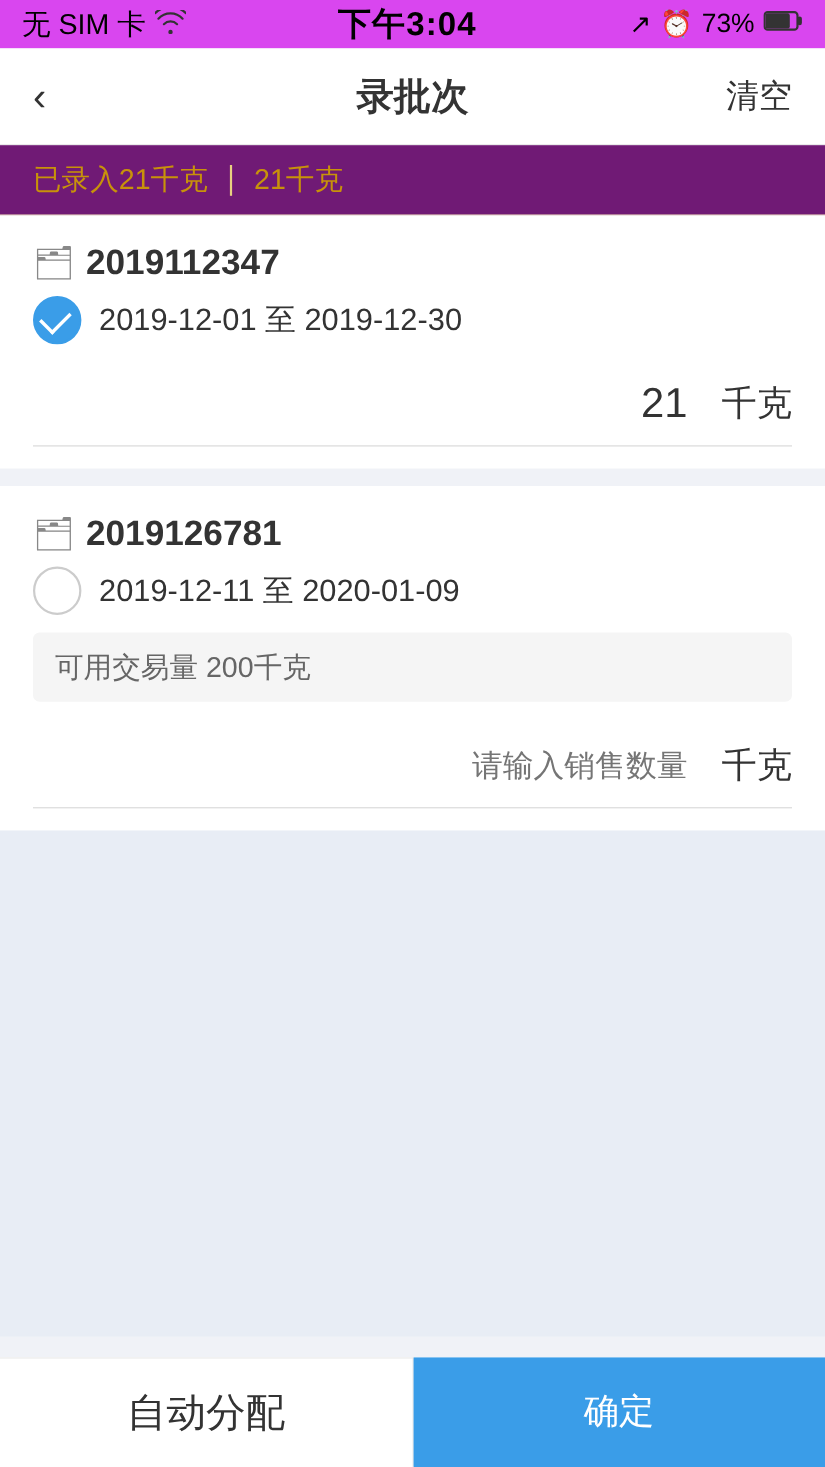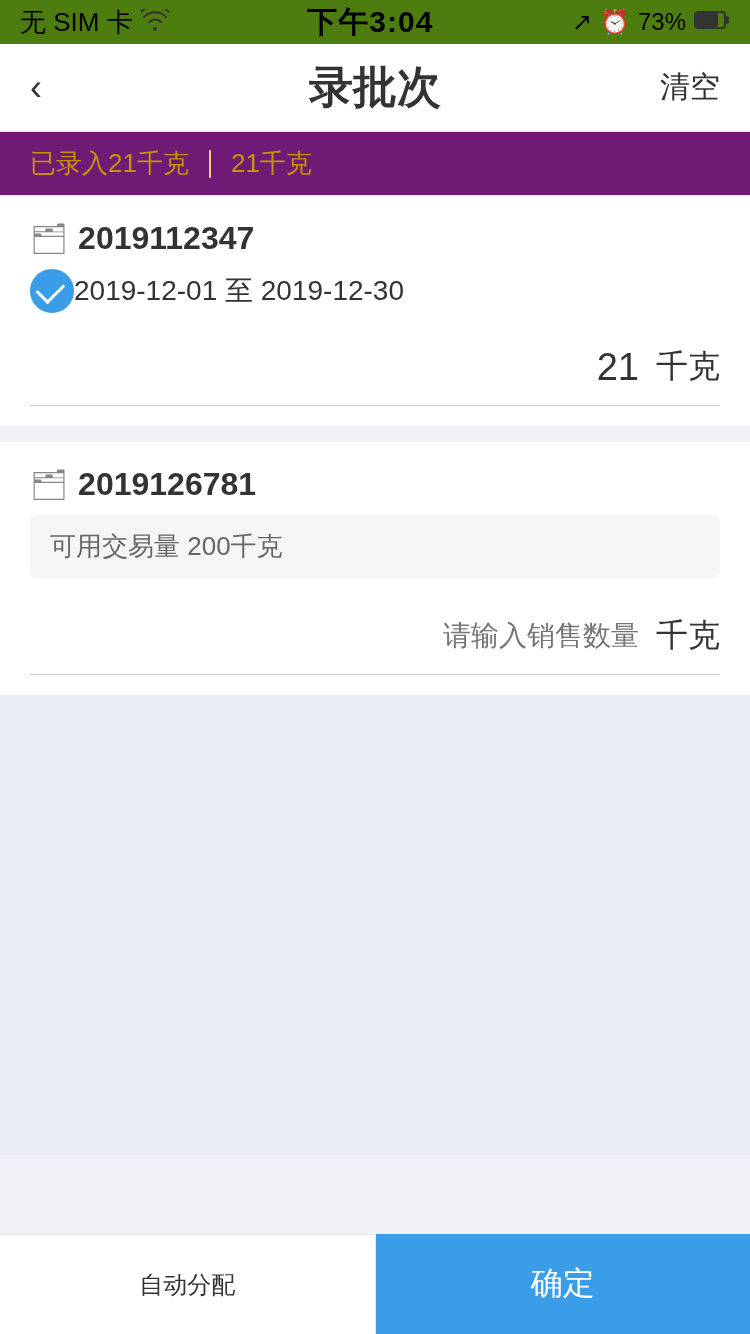--- a/index.html
+++ b/index.html
@@ -9,21 +9,21 @@
       min-height: 1334px;
       font-family: -apple-system, "PingFang SC", "Helvetica Neue", Arial, sans-serif;
       background: #f0f2f7;
       overflow-x: hidden;
     }
 
     
     .status-bar {
       width: 750px;
       height: 44px;
-      background: #4d7c0f;
+      background: #d946ef;
       display: flex;
       align-items: center;
       justify-content: space-between;
       padding: 0 20px;
       font-size: 26px;
       font-weight: 500;
     }
     .status-left {
       display: flex;
       align-items: center;
@@ -54,21 +54,21 @@
       padding: 0 30px;
       border-bottom: 1px solid #e8e8e8;
     }
     .nav-back {
       font-size: 36px;
       color: #333;
       cursor: pointer;
       width: 60px;
     }
     .nav-title {
-      font-size: 44px;
+      font-size: 34px;
       font-weight: 600;
       color: #333;
     }
     .nav-action {
       font-size: 30px;
       color: #333;
       cursor: pointer;
     }
 
     
@@ -120,21 +120,21 @@
     }
     .batch-id {
       font-size: 32px;
       font-weight: 700;
       color: #333;
     }
 
     .batch-row {
       display: flex;
       align-items: center;
-      gap: 0;
+      gap: 16px;
       margin-bottom: 16px;
     }
 
     .radio-circle {
       width: 44px;
       height: 44px;
       border-radius: 50%;
       border: 2px solid #ccc;
       background: #fff;
       flex-shrink: 0;
@@ -171,21 +171,21 @@
       color: #666;
     }
 
     
     .quantity-row {
       display: flex;
       align-items: center;
       justify-content: flex-end;
       padding: 16px 30px;
       background: #fff;
-      gap: 2px;
+      gap: 16px;
     }
     .quantity-input {
       font-size: 38px;
       font-weight: 500;
       color: #333;
       text-align: right;
       border: none;
       outline: none;
       width: 120px;
     }
@@ -218,21 +218,21 @@
       height: 100px;
       display: flex;
       position: fixed;
       bottom: 0;
       left: 0;
     }
     .btn-auto {
       flex: 1;
       background: #fff;
       border: none;
-      font-size: 24px;
+      font-size: 36px;
       color: #333;
       cursor: pointer;
       border-top: 1px solid #e8e8e8;
       border-right: 1px solid #e8e8e8;
     }
     .btn-confirm {
       flex: 1;
       background: #3a9de8;
       border: none;
       font-size: 32px;
@@ -309,20 +309,24 @@
   </div>
 
   <div class="card-separator"></div>
 
   <div class="card">
     <div class="batch-item">
       <div class="batch-header">
         <span class="batch-icon">🗂</span>
         <span class="batch-id">2019126781</span>
       </div>
+      <div class="batch-row">
+        <div class="radio-circle"></div>
+        <span class="batch-date">2019-12-11 至 2020-01-09</span>
+      </div>
       <div class="batch-availability">可用交易量 200千克</div>
     </div>
 
     <div class="quantity-row">
       <input class="quantity-input" type="number" style="width: 260px; color: rgb(204, 204, 204); font-size: 28px;" placeholder="请输入销售数量">
       <span class="quantity-unit">千克</span>
     </div>
     <div class="quantity-underline"></div>
     <div style="height:20px;background:#fff;"></div>
   </div>

